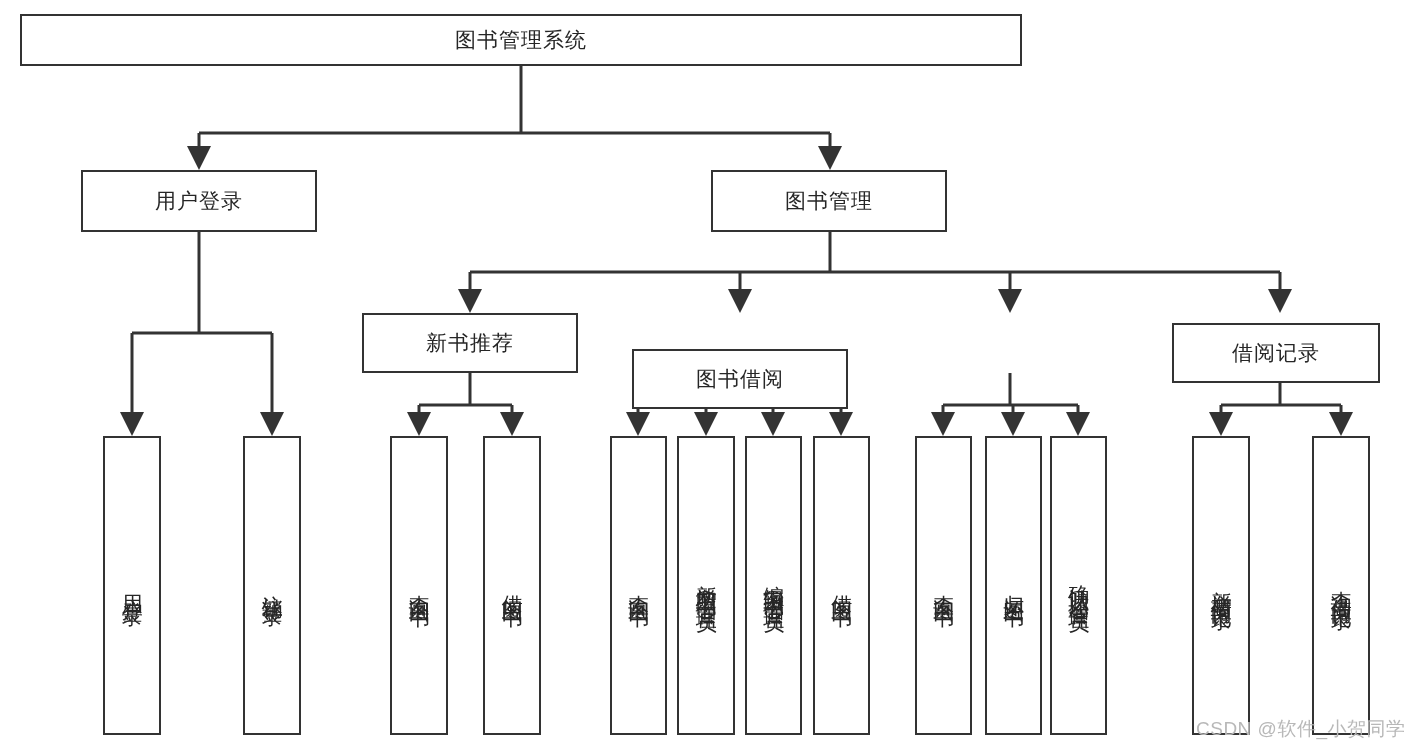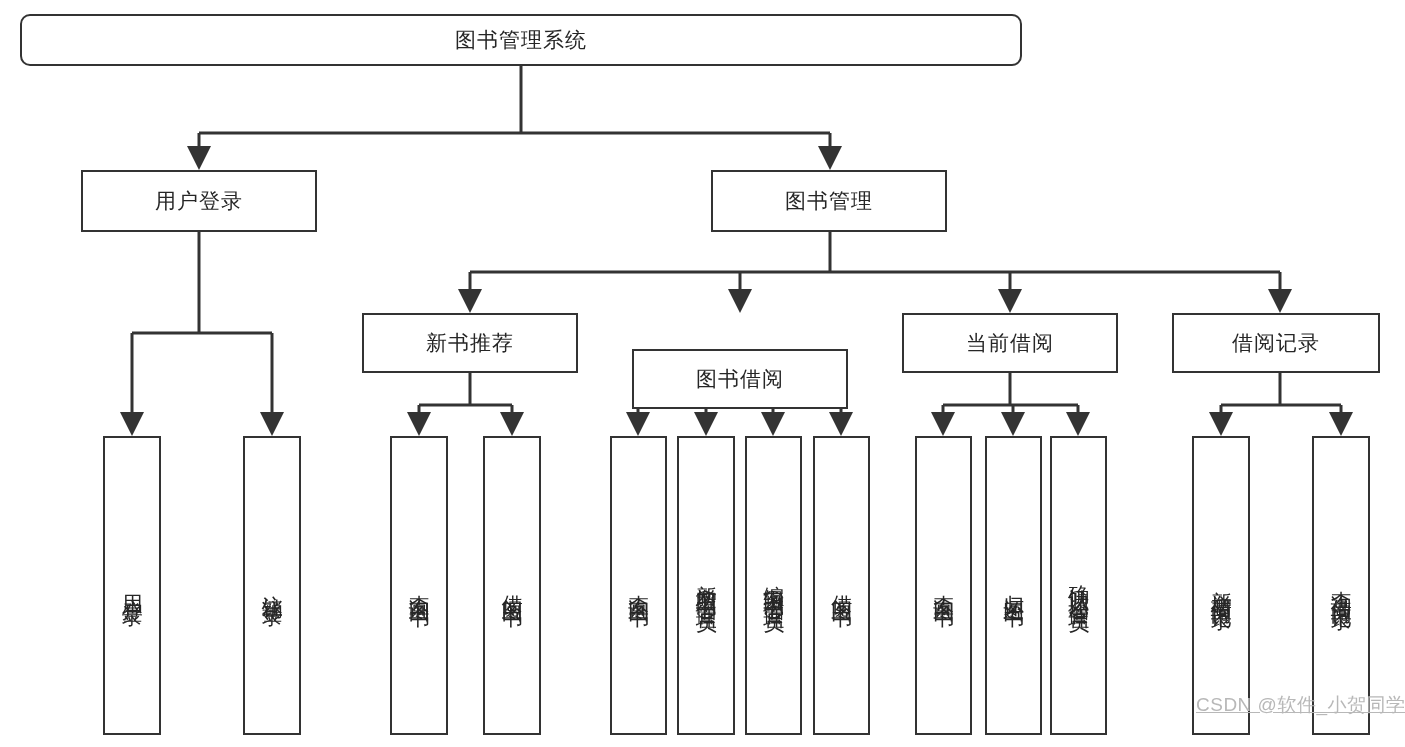--- a/index.html
+++ b/index.html
@@ -112,41 +112,38 @@
       <path d="M 1013 405 L 1013 432" marker-end="url(#arrow)"></path>
       <path d="M 1078 405 L 1078 432" marker-end="url(#arrow)"></path>
 
       <path d="M 1280 373 L 1280 405"></path>
       <path d="M 1221 405 L 1341 405"></path>
       <path d="M 1221 405 L 1221 432" marker-end="url(#arrow)"></path>
       <path d="M 1341 405 L 1341 432" marker-end="url(#arrow)"></path>
     </g>
   </svg>
 
-  <div class="node horiz" style="left:20px; top:14px; width:1002px; height:52px;border-radius:10px;">
+  <div class="node horiz" style="left:20px; top:14px; width:1002px; height:52px;">
     <span>图书管理系统</span>
   </div>
 
   <div class="node horiz" style="left:81px; top:170px; width:236px; height:62px;">
     <span>用户登录</span>
   </div>
   <div class="node horiz" style="left:362px; top:313px; width:216px; height:60px;">
     <span>新书推荐</span>
   </div>
 
   <div class="node horiz" style="left:711px; top:170px; width:236px; height:62px;">
     <span>图书管理</span>
   </div>
   <div class="node horiz" style="left:632px; top:313px; width:216px; height:60px;margin-top:36px;">
     <span>图书借阅</span>
   </div>
-  <div class="node horiz" style="left:902px; top:313px; width:216px; height:60px;">
-    <span>当前借阅</span>
-  </div>
-  <div class="node horiz" style="left:1172px; top:313px; width:208px; height:60px;">
+  <div class="node horiz" style="left:1172px; top:323px; width:208px; height:60px;">
     <span>借阅记录</span>
   </div>
 
   <div class="node vert" style="left:103px; top:436px; width:58px; height:299px;">
     <span class="vtext">用户登录</span>
   </div>
   <div class="node vert" style="left:243px; top:436px; width:58px; height:299px;">
     <span class="vtext">注销登录</span>
   </div>
 
@@ -180,15 +177,15 @@
     <span class="vtext">确认归还（管理员）</span>
   </div>
 
   <div class="node vert" style="left:1192px; top:436px; width:58px; height:299px;">
     <span class="vtext">新增借阅记录</span>
   </div>
   <div class="node vert" style="left:1312px; top:436px; width:58px; height:299px;">
     <span class="vtext">查询借阅记录</span>
   </div>
 
-  <div class="watermark" style="left:1196px; top:692px;text-decoration:underline;">CSDN @软件_小贺同学</div>
+  <div class="watermark" style="left:1196px; top:716px;">CSDN @软件_小贺同学</div>
 
 </div>
 
 </body></html>

